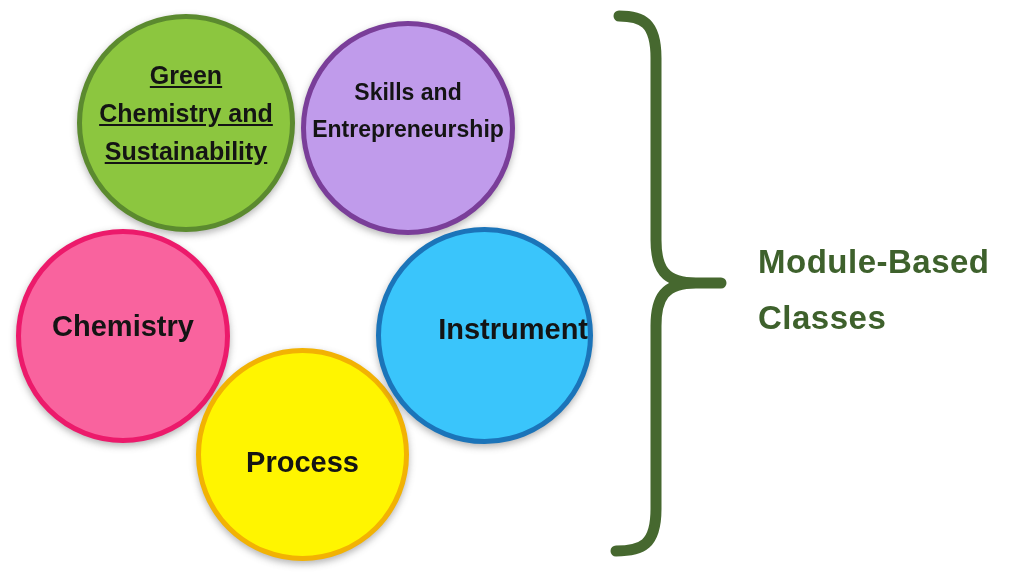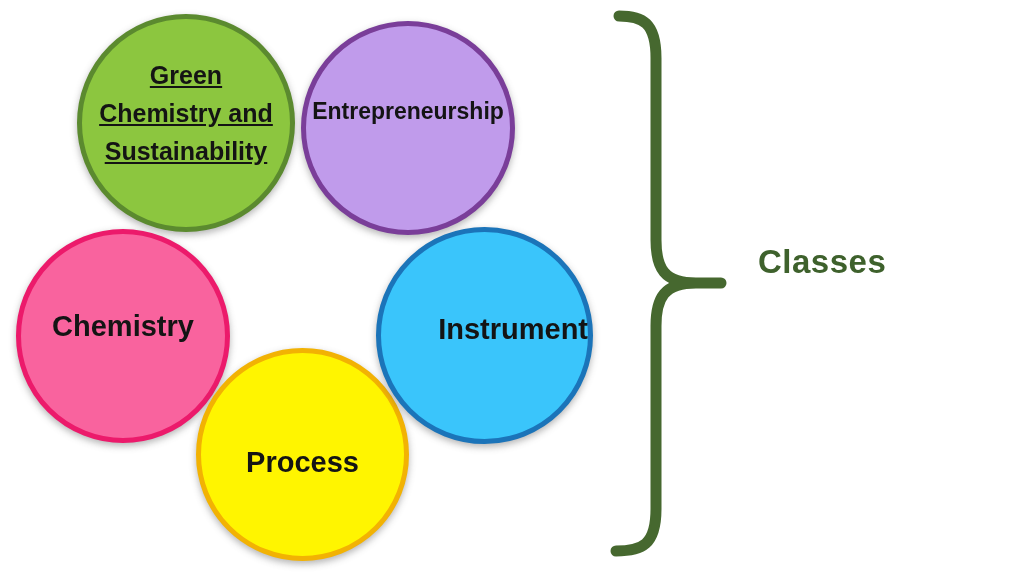--- a/index.html
+++ b/index.html
@@ -44,20 +44,21 @@
   <div class="circle circle-green" style="background: rgb(140, 198, 63); border-color: rgb(91, 138, 47); color: rgb(20, 20, 20);">
     <span class="lines">
       <span class="line">Green</span>
       <span class="line">Chemistry and</span>
       <span class="line">Sustainability</span>
     </span>
   </div>
 
   <div class="circle circle-purple" style="background: rgb(192, 155, 235); border-color: rgb(122, 62, 153); color: rgb(20, 20, 20);">
     <span class="lines">
+      <span class="line">Skills and</span>
       <span class="line">Entrepreneurship</span>
     </span>
   </div>
 
   <div class="circle circle-pink" style="background: rgb(249, 99, 158); border-color: rgb(236, 26, 107); color: rgb(20, 20, 20);">
     <span class="lines">
       <span class="line">Chemistry</span>
     </span>
   </div>
 
@@ -72,16 +73,17 @@
       <span class="line">Instrument</span>
     </span>
   </div>
 
   <svg class="brace-svg" viewBox="0 0 140 578" aria-hidden="true">
     <path id="brace-path" d="M 19 16 C 42 16 56 22 56 58 L 56 240 C 56 268 64 283 96 283 L 121 283
              M 16 551 C 42 551 56 545 56 509 L 56 326 C 56 298 64 283 96 283 L 121 283" fill="none" stroke-width="11" stroke-linecap="round" stroke-linejoin="round" stroke="#46682F"></path>
   </svg>
 
   <div class="brace-label" style="color: rgb(62, 97, 44);">
+    <span class="line">Module-Based</span>
     <span class="line">Classes</span>
   </div>
 
 </div>
 
 </body></html>

